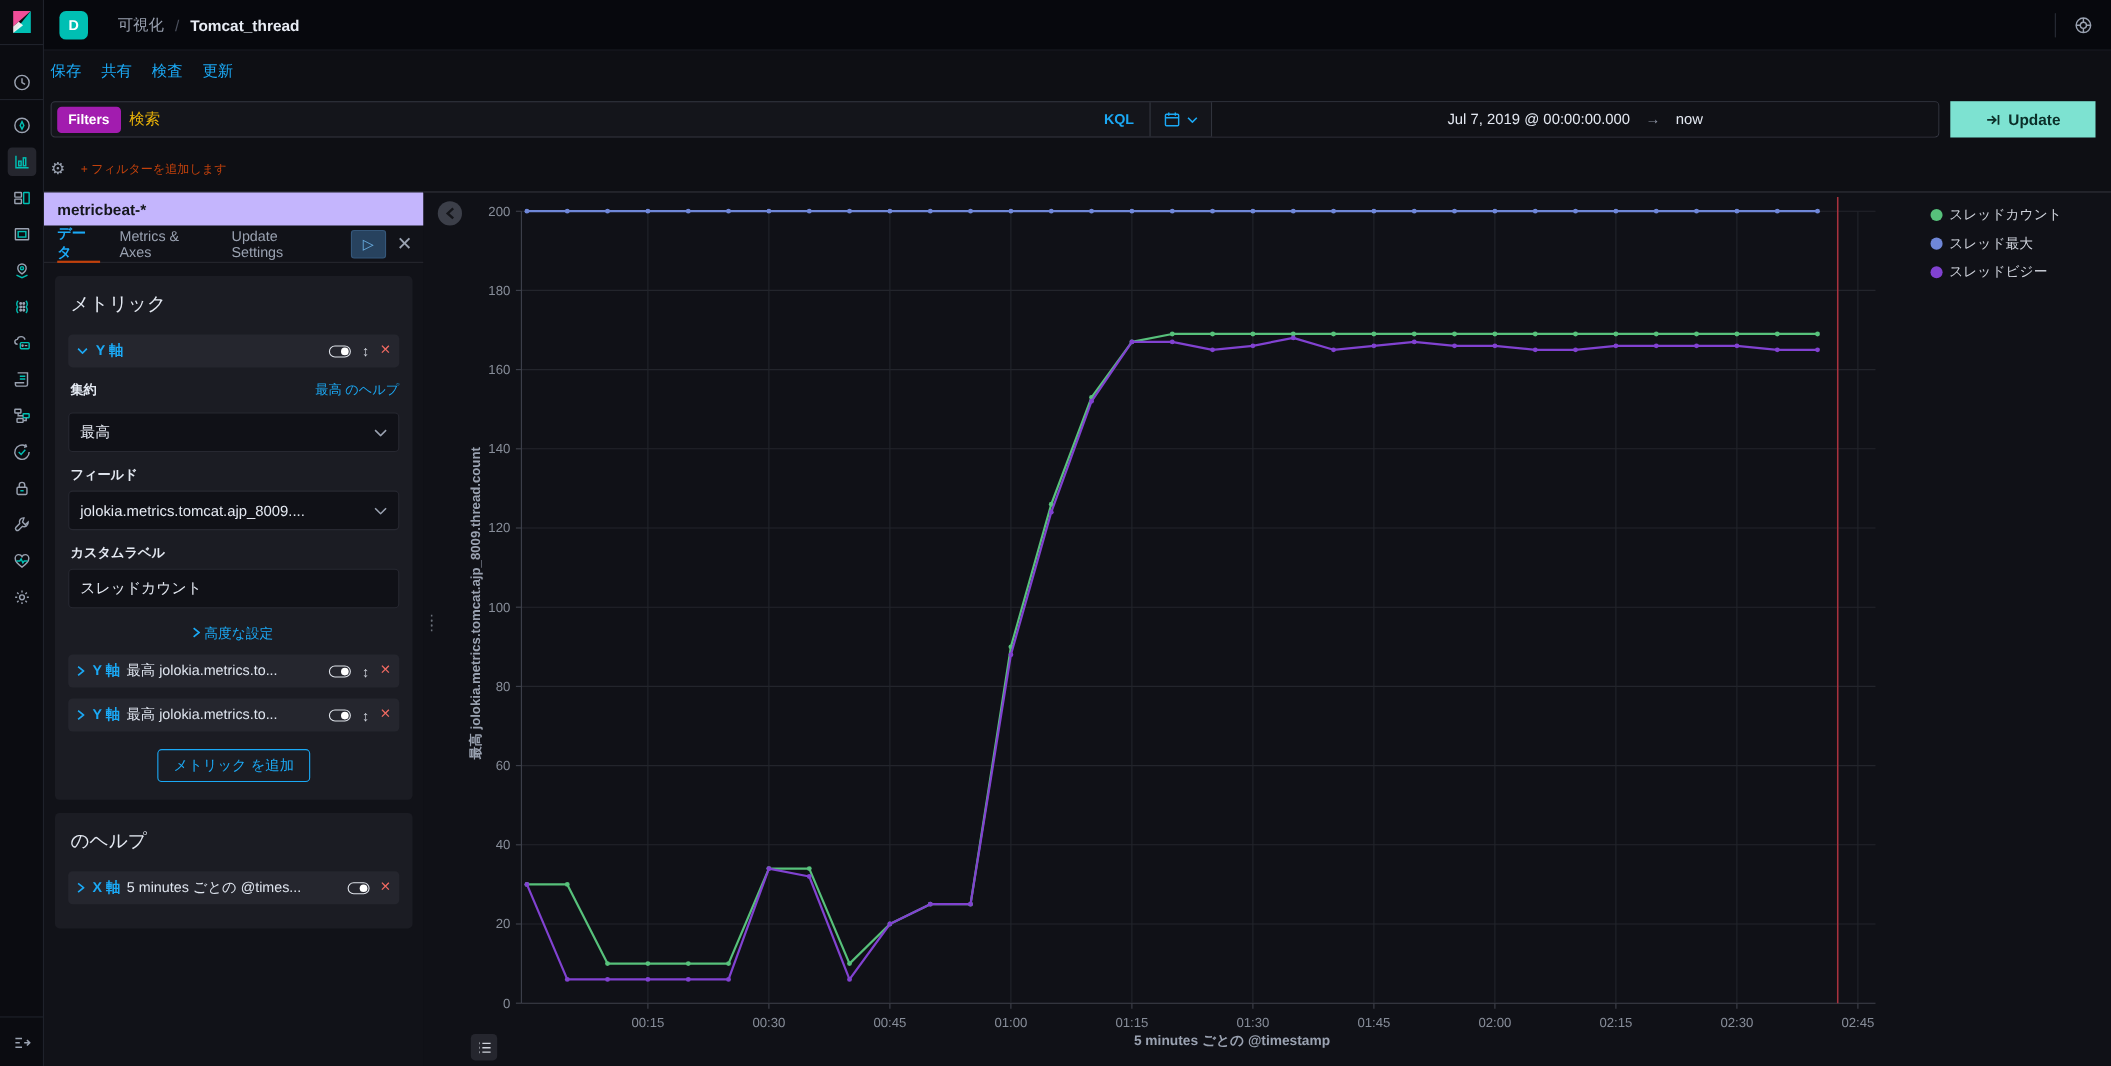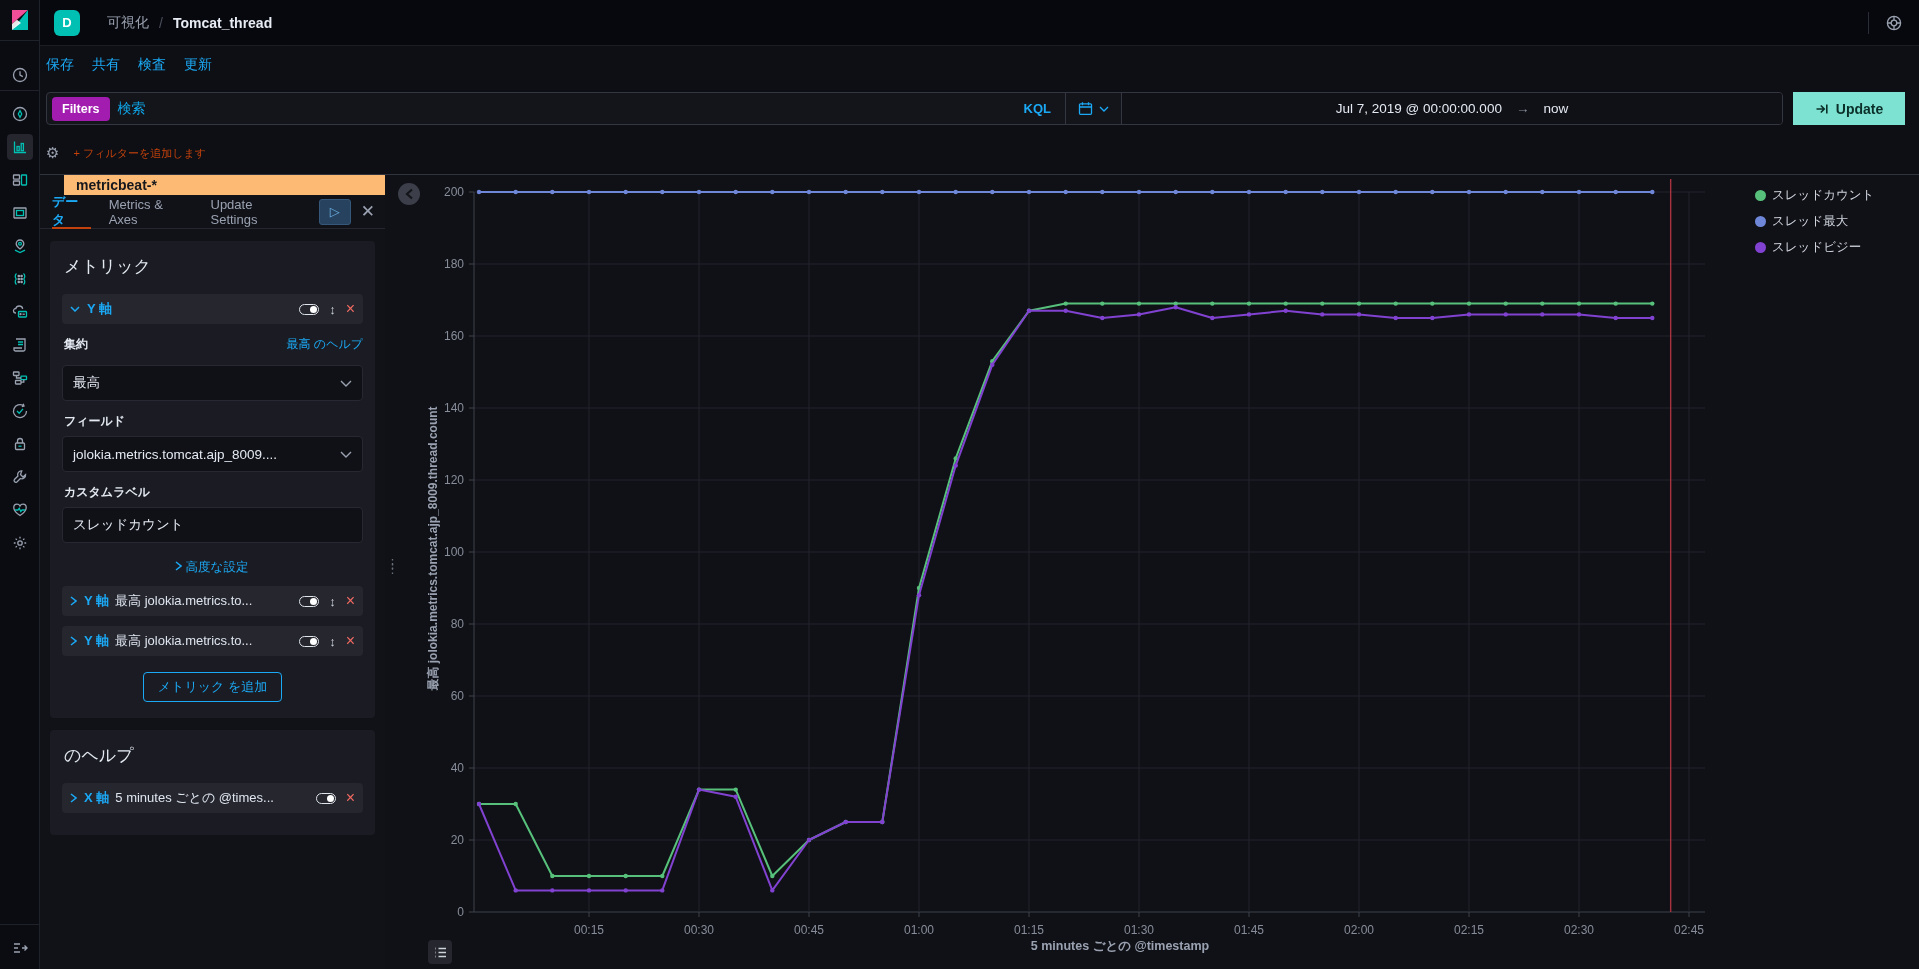--- a/index.html
+++ b/index.html
@@ -33,42 +33,42 @@
   
   #actions-row { position:absolute; left:46px; top:50px; height:30px; display:flex; gap:18px; align-items:center; }
   .action-link { color:#1ba9f5; font-size:14px; cursor:pointer; }
 
   
   #query-row { position:absolute; left:46px; top:92px; right:14px; height:33px; display:flex; }
   #query-bar { flex:1; height:33px; background:#14151b; border:1px solid #343741; border-radius:4px;
     display:flex; align-items:center; }
   .filters-btn { margin:0 8px 0 5px; height:24px; padding:0 10px; background:#a21caf; border:none; border-radius:4px;
     color:#fff; font-weight:bold; font-size:12.5px; cursor:pointer; font-family:inherit; }
-  .search-text { flex:1; color:#0ea5e9; font-size:14px; }
+  .search-text { flex:1; color:#eab308; font-size:14px; }
   .kql-label { color:#1ba9f5; font-size:13px; font-weight:bold; padding:0 14px; cursor:pointer; }
   .qbar-sep { width:1px; height:100%; background:#343741; }
   .cal-group { display:flex; align-items:center; gap:6px; padding:0 12px; cursor:pointer; }
   .date-range { width:660px; display:flex; align-items:center; justify-content:center; gap:14px;
     font-size:13.5px; height:100%; background:#101116; border-radius:0 3px 3px 0; cursor:pointer; }
   .date-start,.date-end { color:#e4e9f2; }
   .date-arrow { color:#8b92a1; }
-  .update-btn { width:112px; margin-left:10px; height:33px; background:#7de2d1; border:none; border-radius:0;
+  .update-btn { width:132px; margin-left:10px; height:33px; background:#7de2d1; border:none; border-radius:0;
     color:#0b2f29; font-size:14px; font-weight:bold; display:flex; align-items:center; justify-content:center; gap:7px;
     cursor:pointer; font-family:inherit; }
 
   
   #filter-row { position:absolute; left:46px; top:138px; height:30px; display:flex; align-items:center; gap:14px; }
   .gear-glyph { color:#9aa2b1; font-size:15px; cursor:pointer; }
   .add-filter { color:#c2410c; font-size:11px; cursor:pointer; }
 
   
   #editor { position:absolute; left:40px; top:174px; width:345px; bottom:0; background:#111218;
     border-top:1px solid #32343d; }
-  #index-header { height:20px; background:#fdba74; color:#15171c; font-weight:bold; font-size:14px;
-    display:flex; align-items:center; padding:0 12px;margin-left:24px; }
+  #index-header { height:30px; background:#c4b5fd; color:#15171c; font-weight:bold; font-size:14px;
+    display:flex; align-items:center; padding:0 12px; }
   #tabs-row { height:34px; display:flex; align-items:center; border-bottom:1px solid #26272e; padding-left:12px; }
   .tab { font-size:13px; color:#9aa2b1; margin-right:18px; height:34px; display:flex; align-items:center; cursor:pointer; }
   .tab.active { color:#1ba9f5; border-bottom:2px solid #c2410c; font-weight:bold; }
   #tabs-right { margin-left:auto; display:flex; align-items:center; gap:10px; padding-right:10px; }
   .apply-btn { width:32px; height:26px; background:#274趣; background:#27425e; border:1px solid #35577a; border-radius:3px;
     color:#69aee2; font-size:13px; display:flex; align-items:center; justify-content:center; cursor:pointer; }
   .close-x { color:#9aa2b1; font-size:17px; cursor:pointer; line-height:1; }
 
   .card { margin:12px 10px 0 10px; background:#1b1c23; border-radius:4px; padding:12px; }
   .card-title { font-size:17px; color:#e4e9f2; margin:2px 0 16px 2px; font-weight:normal; }

